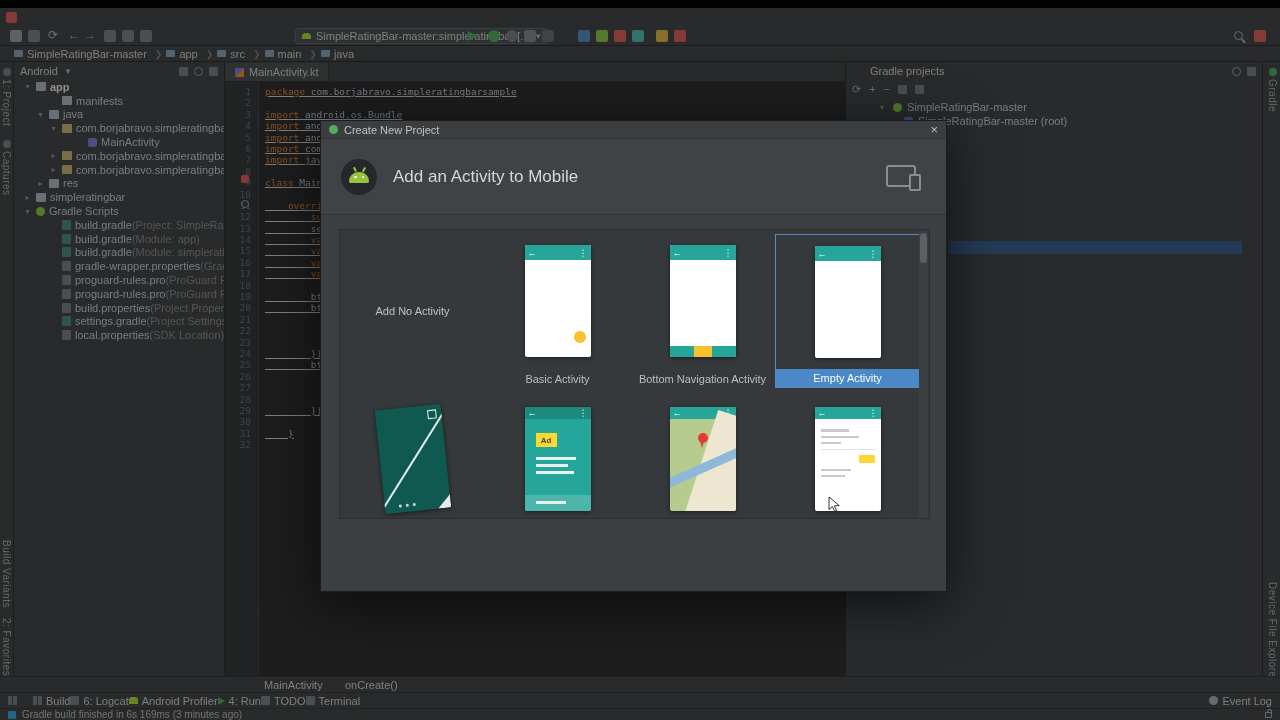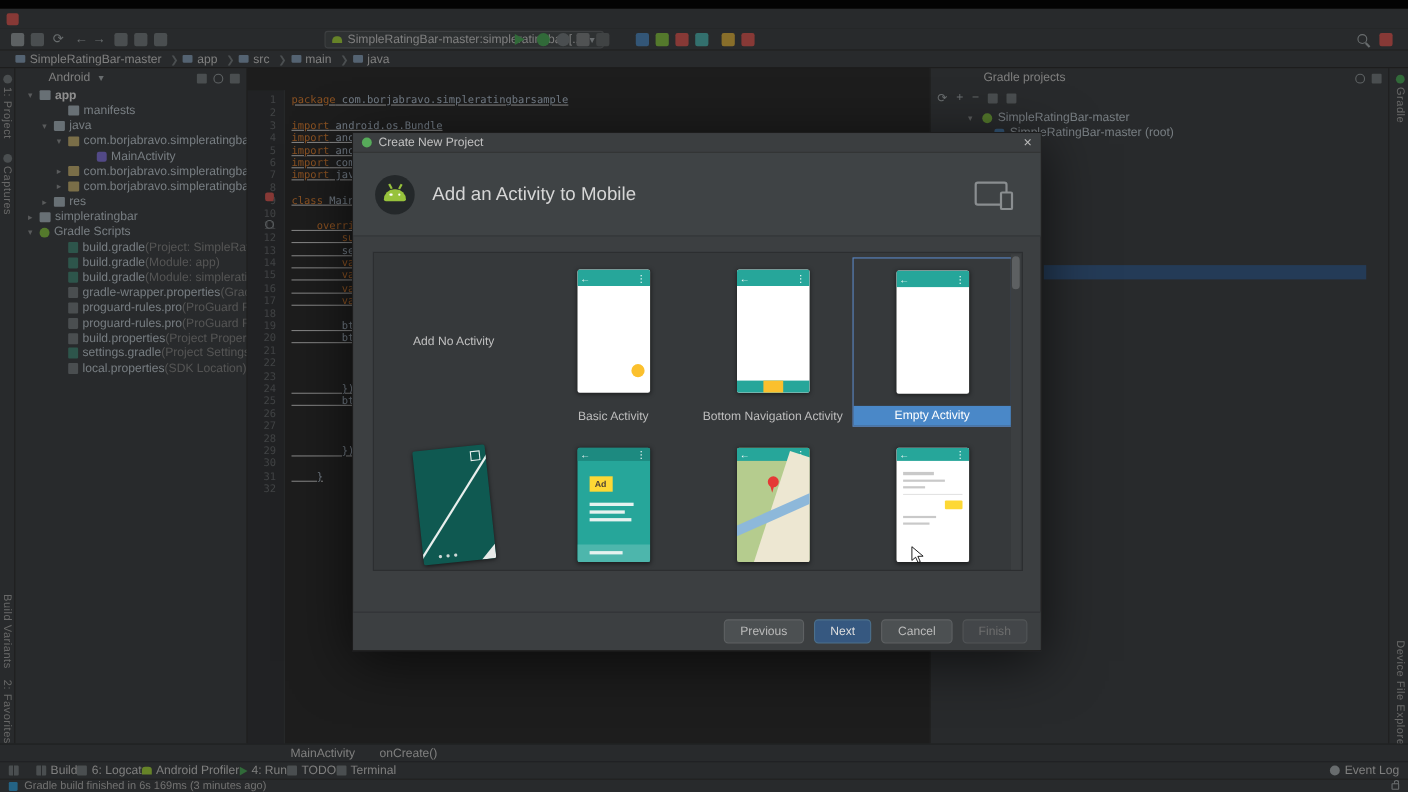--- a/index.html
+++ b/index.html
@@ -31,21 +31,21 @@
   .stripe { background:#3c3f41; }
   #stripe-left { left:0; top:62px; width:14px; height:614px; border-right:1px solid #2b2b2b; }
   #stripe-right { left:1262px; top:62px; width:18px; height:614px; border-left:1px solid #2b2b2b; }
   .vtext { writing-mode:vertical-rl; font-size:10px; color:#9a9a9a; letter-spacing:.5px; white-space:nowrap; }
   .vitem { position:absolute; left:1px; display:flex; flex-direction:column; align-items:center; gap:3px; }
   .vdot { width:8px; height:8px; border-radius:50%; background:#6e7476; }
   .vdot.green { background:#499c54; }
 
   
   #project-panel { left:14px; top:62px; width:211px; height:614px; background:#3c3f41; border-right:1px solid #2b2b2b; overflow:hidden; }
-  .panel-head { height:18px; display:flex; align-items:center; padding:0 6px; font-size:11px; color:#bbbbbb; gap:4px;margin-left:24px; }
+  .panel-head { height:18px; display:flex; align-items:center; padding:0 6px; font-size:11px; color:#bbbbbb; gap:4px; }
   .panel-head .caret { margin-left:2px; }
   .ph-icos { margin-left:auto; display:flex; gap:6px; align-items:center; }
   .mini-gear { width:9px; height:9px; border:1.5px solid #8a9093; border-radius:50%; }
   .mini-sq { width:9px; height:9px; background:#6e7476; border-radius:1px; }
   .tree-row { height:13.8px; display:flex; align-items:center; font-size:11px; color:#afb8bf; white-space:nowrap; }
   .tree-row .arr { width:11px; display:inline-block; text-align:center; font-size:8px; color:#848688; flex:none; }
   .tree-row .ico { width:10px; height:9px; border-radius:1px; background:#9aa5ad; margin:0 4px 0 3px; flex:none; }
   .tree-row .hint { color:#7d7d7d; }
   .tree-row.bold .lbl { font-weight:bold; color:#d3d3d3; }
   .tree-row.ico-package .ico { background:#b4a26a; }
@@ -383,20 +383,26 @@
       <div class="tree-row ico-prop" style="padding-left: 34px;">
         <span class="arr"></span>
         <span class="ico"></span>
         <span class="lbl">local.properties</span>
         <span class="hint"> (SDK Location)</span>
       </div>
     </div>
 </div>
 
 <div id="editor" class="abs">
+  <div id="tabbar">
+    <div class="tab">
+      <span class="kt-ico"></span>
+      <span>MainActivity.kt</span>
+    </div>
+  </div>
   <div id="gutter-bg"></div>
   <div id="code-lines">
 
   <div class="cl">
         <span class="ln">1</span>
         <span class="code"><span class="kw">package</span><span class="rst"> com.borjabravo.simpleratingbarsample</span></span>
       </div>
       <div class="cl">
         <span class="ln">2</span>
         <span class="code"><span class="kw"></span><span class="rst"></span></span>
@@ -748,23 +754,17 @@
         <div class="ln-line" style="left:6px;top:62px;width:30px;height:2px;"></div>
         <div class="ln-line" style="left:6px;top:68px;width:24px;height:2px;"></div>
       </div>
     </div>
 
     <div class="vscroll">
         <div class="vthumb"></div>
       </div>
   </div>
 
-  <div id="dlg-footer">
-    <button class="btn">Previous</button>
-    <button class="btn primary">Next</button>
-    <button class="btn">Cancel</button>
-    <button class="btn disabled">Finish</button>
-  </div>
 </div>
 
 <svg id="cursor" class="abs" width="14" height="18" viewBox="0 0 14 18">
   <path d="M1,1 L1,13.5 L4.4,10.6 L6.6,15.4 L8.6,14.5 L6.4,9.8 L11.2,9.6 Z" fill="#ffffff" stroke="#000000" stroke-width="0.8"></path>
 </svg>
 
 </body></html>

